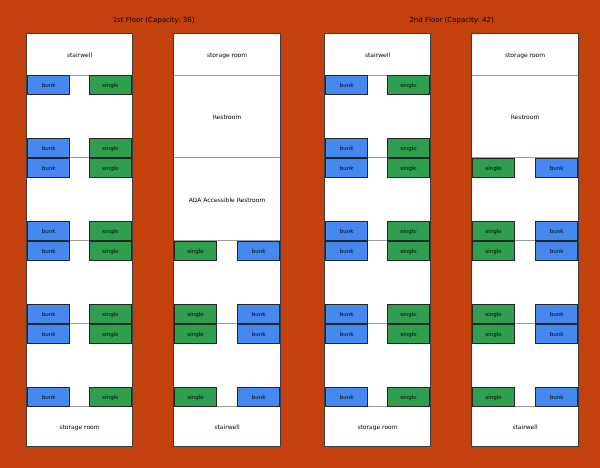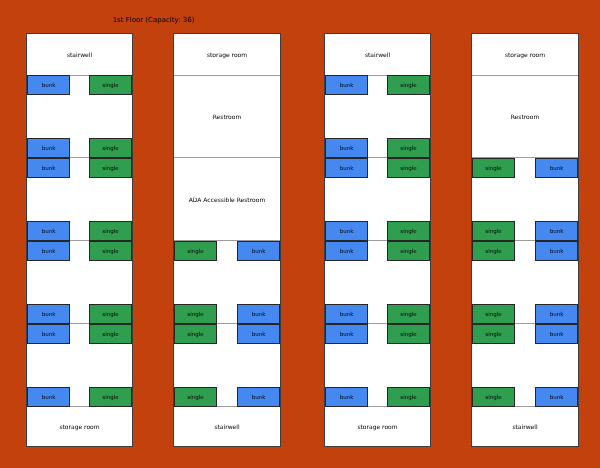--- a/index.html
+++ b/index.html
@@ -109,20 +109,21 @@
       <div class="room-label" style="top: 123.9px; height: 82.9px;">ADA Accessible Restroom</div>
       <div class="bed single" style="top: 206.8px; left: 0px;">single</div>
       <div class="bed bunk" style="top: 206.8px; right: 0px;">bunk</div>
       <div class="bed single" style="top: 269.6px; left: 0px;">single</div>
       <div class="bed bunk" style="top: 269.6px; right: 0px;">bunk</div>
       <div class="bed single" style="top: 289.6px; left: 0px;">single</div>
       <div class="bed bunk" style="top: 289.6px; right: 0px;">bunk</div>
       <div class="bed single" style="top: 352.5px; left: 0px;">single</div>
       <div class="bed bunk" style="top: 352.5px; right: 0px;">bunk</div>
     </div>
+    <div class="floor-title" style="left: 324px; top: 16px; width: 255px;">2nd Floor (Capacity: 42)</div>
     <div class="wing" style="left: 324px; top: 33px; width: 107px; height: 414px;">
       <div class="divider" style="top: 40.5px;"></div>
       <div class="divider" style="top: 123.4px;"></div>
       <div class="divider" style="top: 206.3px;"></div>
       <div class="divider" style="top: 289.1px;"></div>
       <div class="divider" style="top: 372px;"></div>
       <div class="room-label" style="top: 0px; height: 41px;">stairwell</div>
       <div class="room-label" style="top: 372.5px; height: 39.5px;">storage room</div>
       <div class="bed bunk" style="top: 41px; left: 0px;">bunk</div>
       <div class="bed single" style="top: 41px; right: 0px;">single</div>

